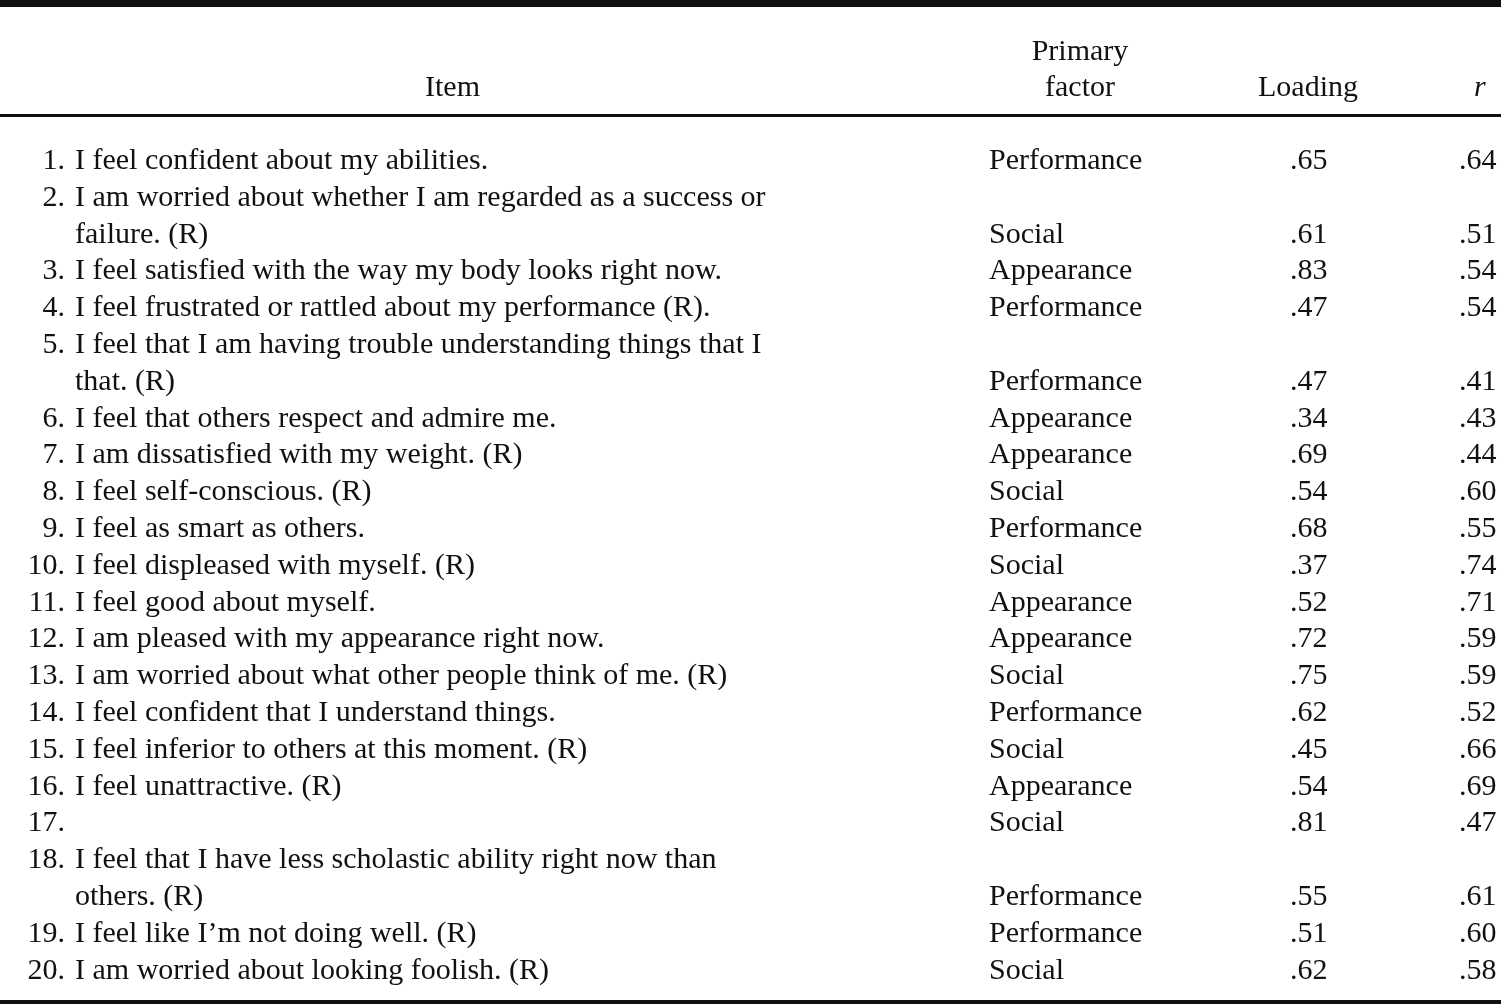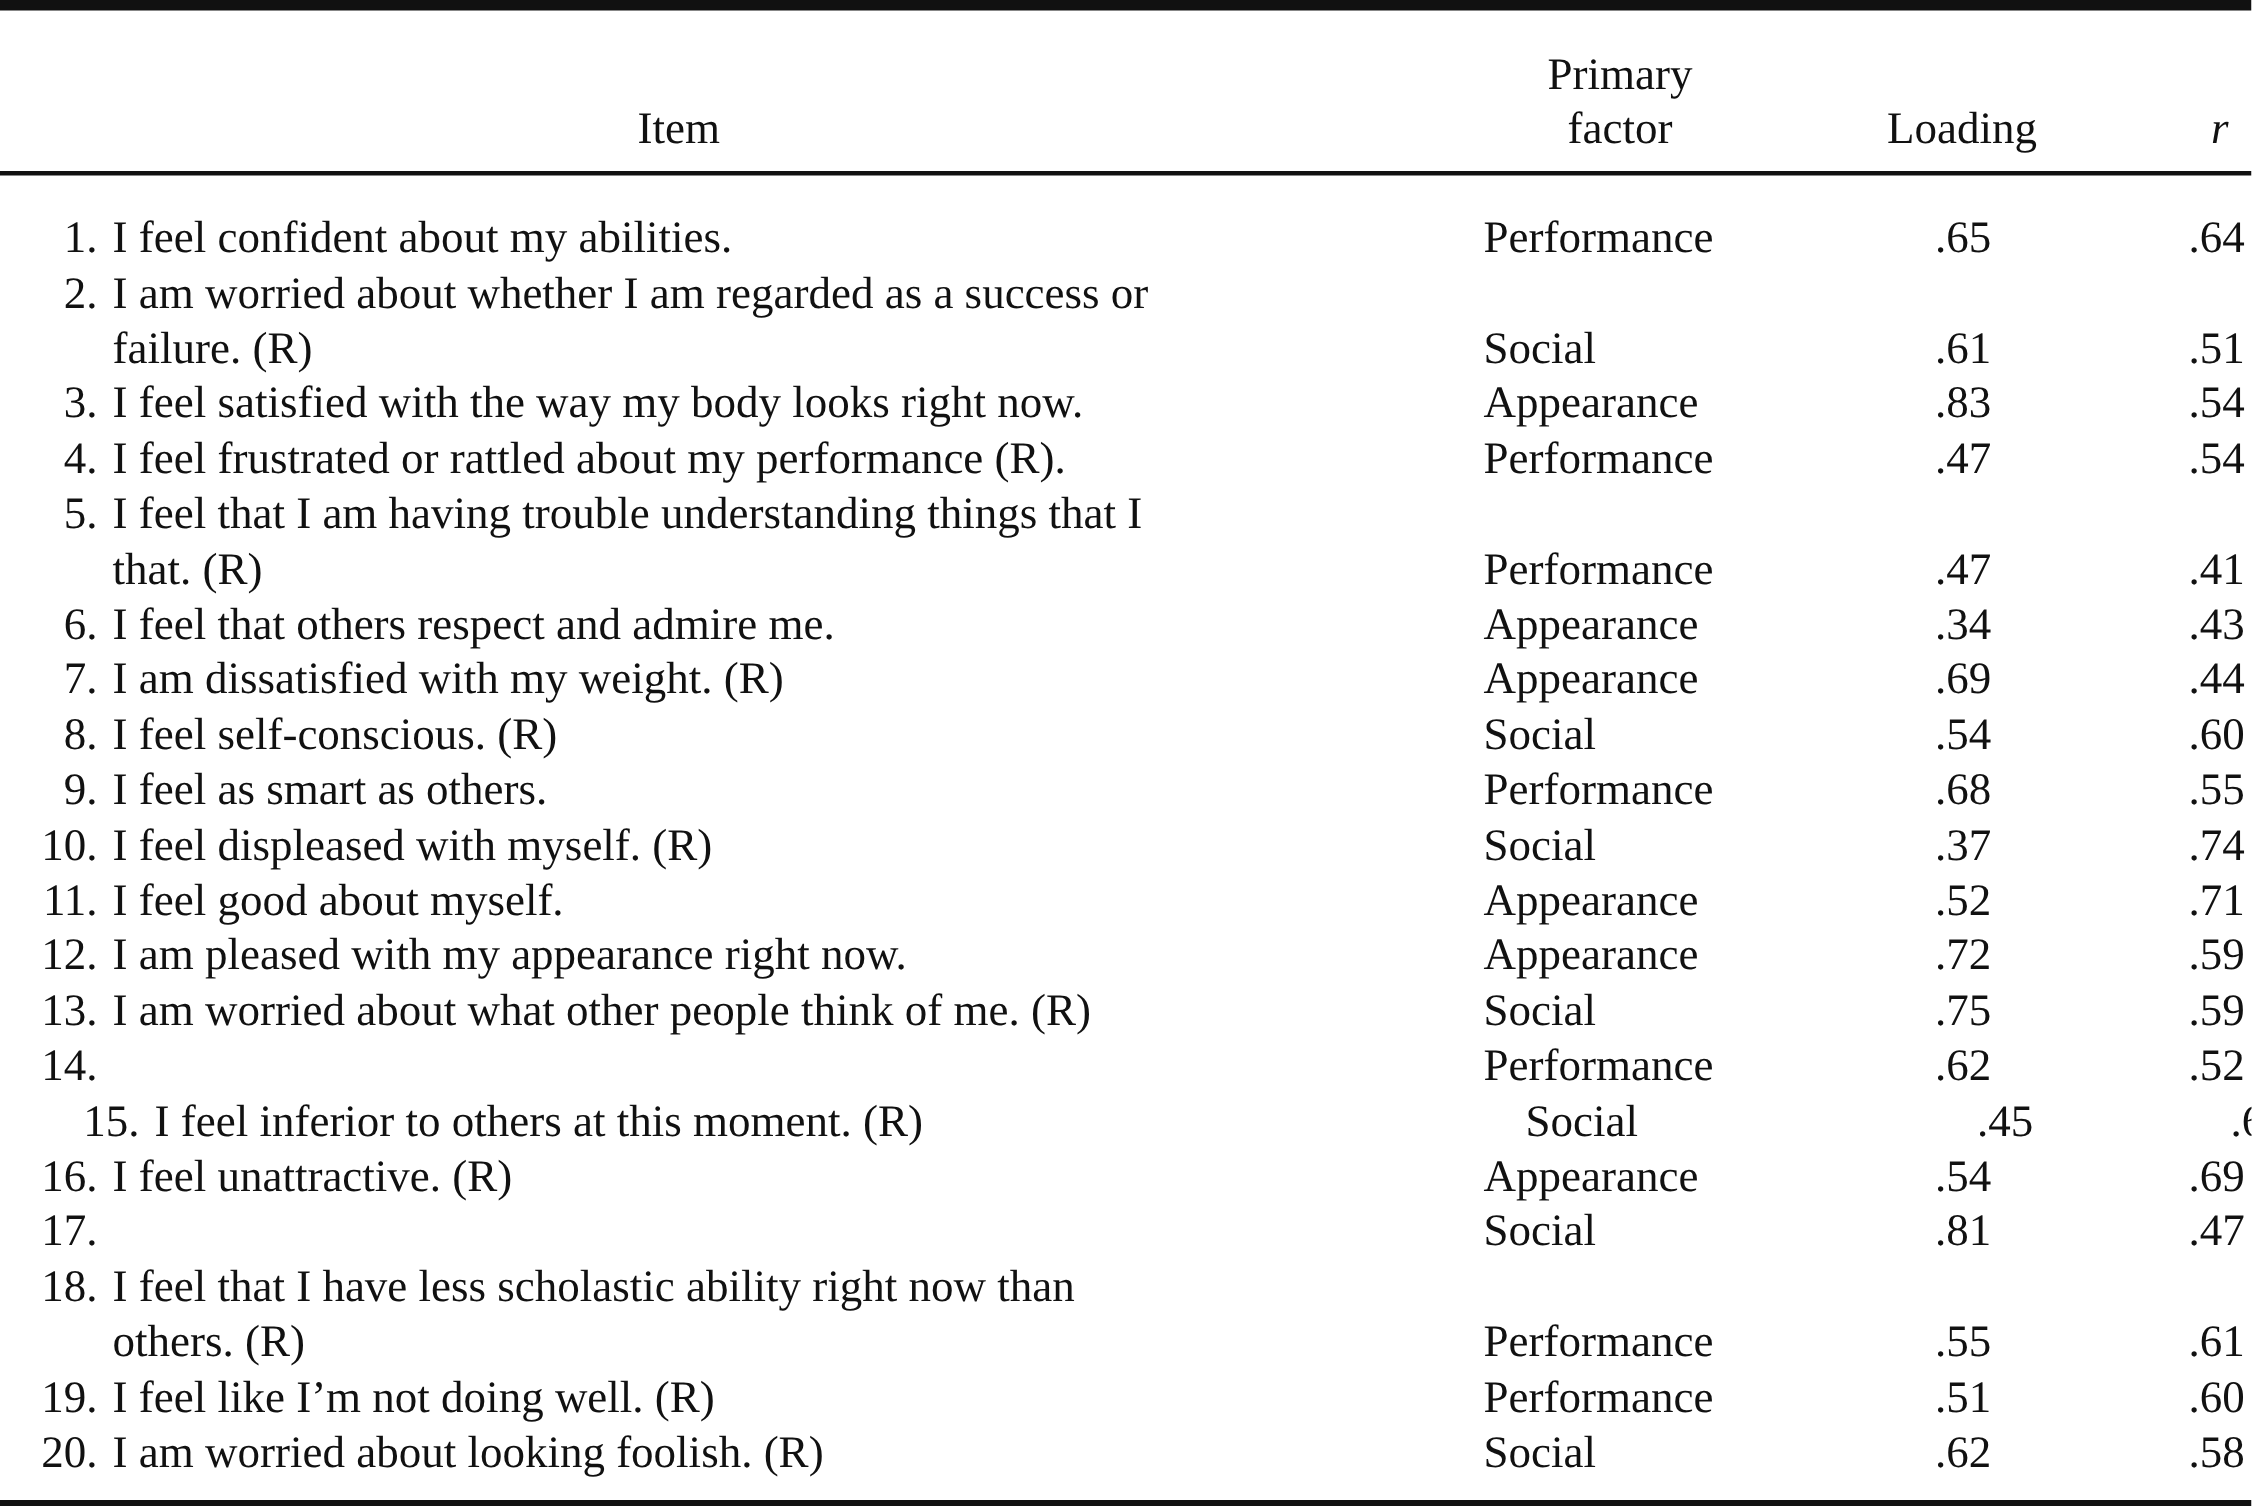--- a/index.html
+++ b/index.html
@@ -123,25 +123,26 @@
     </div>
     <div class="row" style="height: 36.8px;">
       <span class="num" style="top: 0px; left: 0px; width: 65px; right: auto;">13.</span>
       <span class="text" style="top: 0px;">I am worried about what other people think of me. (R)</span>
       <span class="factor" style="top: 0px;">Social</span>
       <span class="loading" style="top: 0px;">.75</span>
       <span class="r" style="top: 0px;">.59</span>
     </div>
     <div class="row" style="height: 36.8px;">
       <span class="num" style="top: 0px; left: 0px; width: 65px; right: auto;">14.</span>
+      <span class="text" style="top: 0px;">I feel confident that I understand things.</span>
       <span class="factor" style="top: 0px;">Performance</span>
       <span class="loading" style="top: 0px;">.62</span>
       <span class="r" style="top: 0px;">.52</span>
     </div>
-    <div class="row" style="height: 36.8px; margin-left: 28px;">
+    <div class="row" style="height: 36.8px;">
       <span class="num" style="top: 0px; left: 0px; width: 65px; right: auto;">15.</span>
       <span class="text" style="top: 0px;">I feel inferior to others at this moment. (R)</span>
       <span class="factor" style="top: 0px;">Social</span>
       <span class="loading" style="top: 0px;">.45</span>
       <span class="r" style="top: 0px;">.66</span>
     </div>
     <div class="row" style="height: 36.8px;">
       <span class="num" style="top: 0px; left: 0px; width: 65px; right: auto;">16.</span>
       <span class="text" style="top: 0px;">I feel unattractive. (R)</span>
       <span class="factor" style="top: 0px;">Appearance</span>

